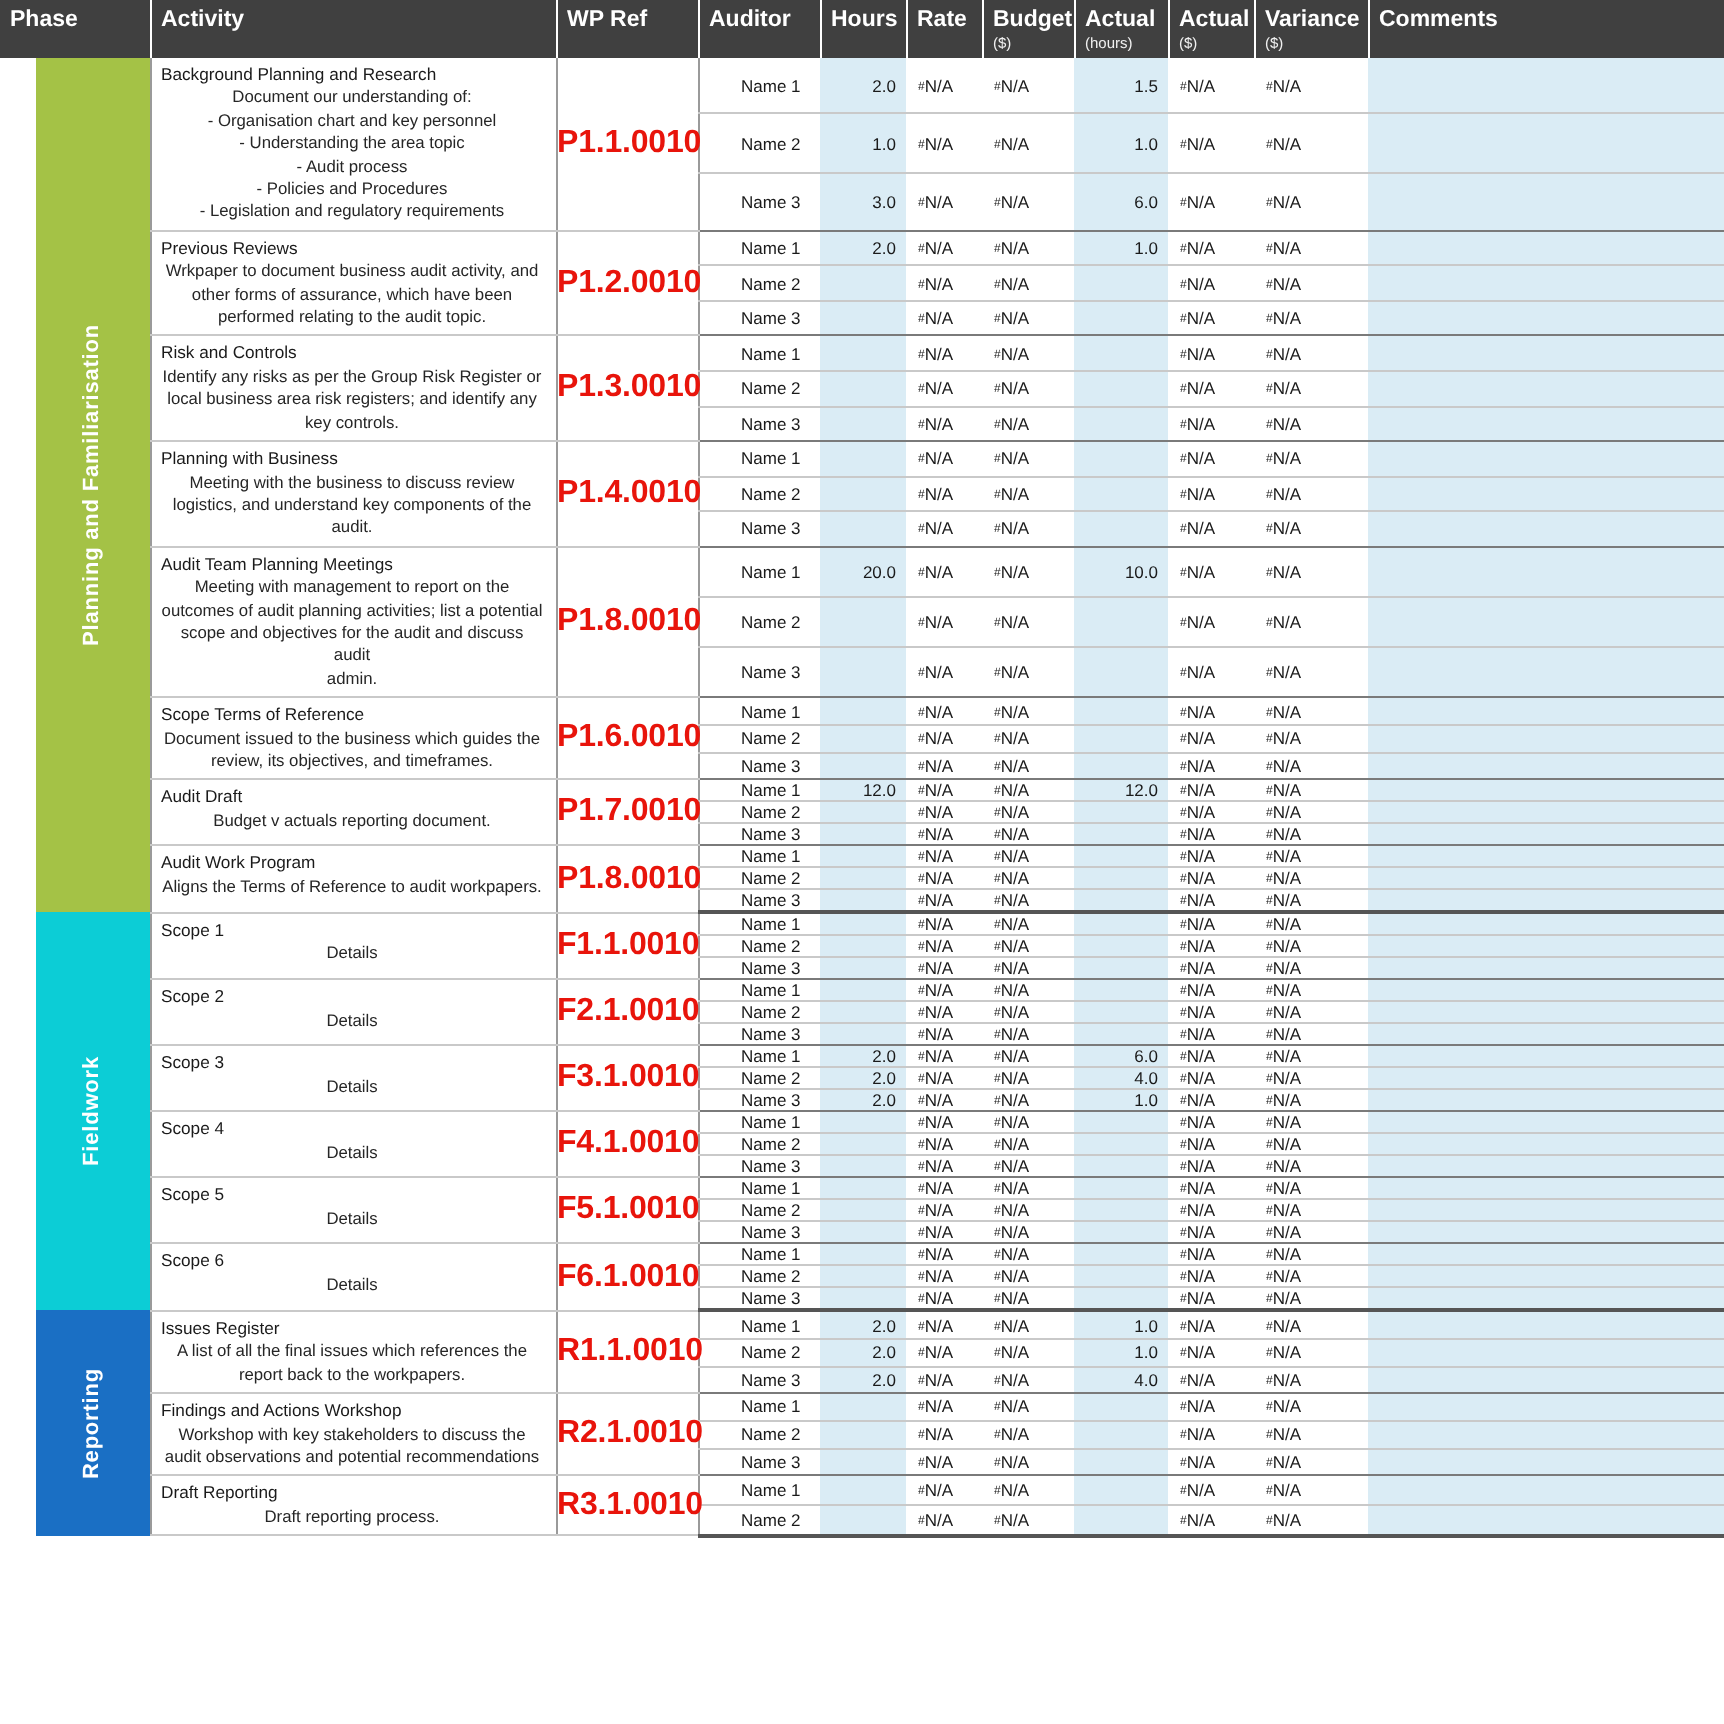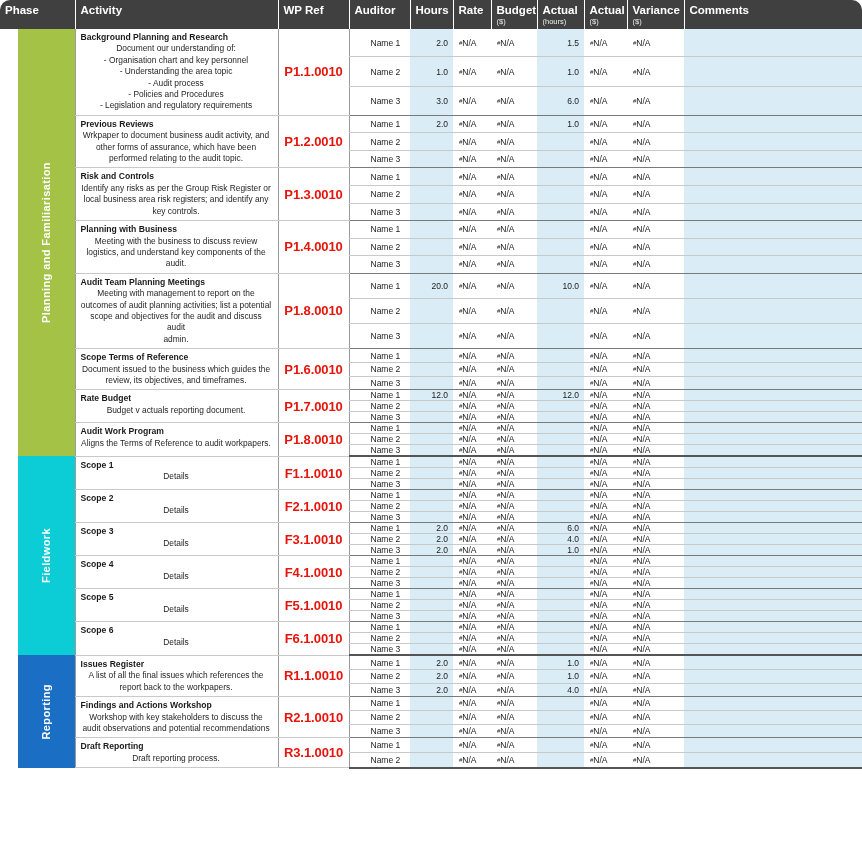--- a/index.html
+++ b/index.html
@@ -13,21 +13,20 @@
     height: 862px;
     overflow: hidden;
     color: #1a1a1a;
   }
 
   #sheet {
     width: 862px;
     height: 862px;
     position: relative;
     overflow: hidden;
-    border-radius: 10px;
   }
 
   table.grid {
     border-collapse: collapse;
     table-layout: fixed;
     width: 862px;
   }
 
   
   thead th {
@@ -101,40 +100,40 @@
     white-space: nowrap;
   }
 
   
   td.activity {
     padding: 3px 6px 3px 5px;
     border-left: 1px solid #9a9a9a;
     line-height: 11.4px;
   }
   .act-title {
-    font-weight: bold;
+    font-weight: normal;
     font-size: 8.6px;
     display: block;
     margin-bottom: 0px;
   }
   .act-desc {
     display: block;
     font-size: 8.4px;
     color: #262626;
     text-align: center;
   }
   .act-desc .ln { display: block; }
 
   
   td.wp {
     text-align: center;
     vertical-align: middle;
     color: #e8140b;
     font-weight: bold;
-    font-size: 13px;
+    font-size: 16px;
     border-left: 1px solid #9a9a9a;
     letter-spacing: -0.1px;
   }
 
   
   td.auditor {
     padding: 0 0 0 21px;
     vertical-align: middle;
     font-size: 8.5px;
     border-left: 1px solid #9a9a9a;
@@ -435,21 +434,21 @@
           <td class="num shade"></td>
           <td class="na"><span class="hashmark">#</span><span class="na-val">N/A</span></td>
           <td class="na"><span class="hashmark">#</span><span class="na-val">N/A</span></td>
           <td class="num shade"></td>
           <td class="na"><span class="hashmark">#</span><span class="na-val">N/A</span></td>
           <td class="na"><span class="hashmark">#</span><span class="na-val">N/A</span></td>
           <td class="comments"></td>
         </tr>
         <tr class="sub">
           <td class="activity" rowspan="3">
-            <span class="act-title">Rate Budget</span>
+            <span class="act-title">Audit Draft</span>
             <span class="act-desc">
               <span class="ln">Budget v actuals reporting document.</span>
             </span>
           </td>
           <td class="wp" rowspan="3">P1.7.0010</td>
           <td class="auditor">Name 1</td>
           <td class="num shade">12.0</td>
           <td class="na"><span class="hashmark">#</span><span class="na-val">N/A</span></td>
           <td class="na"><span class="hashmark">#</span><span class="na-val">N/A</span></td>
           <td class="num shade">12.0</td>

